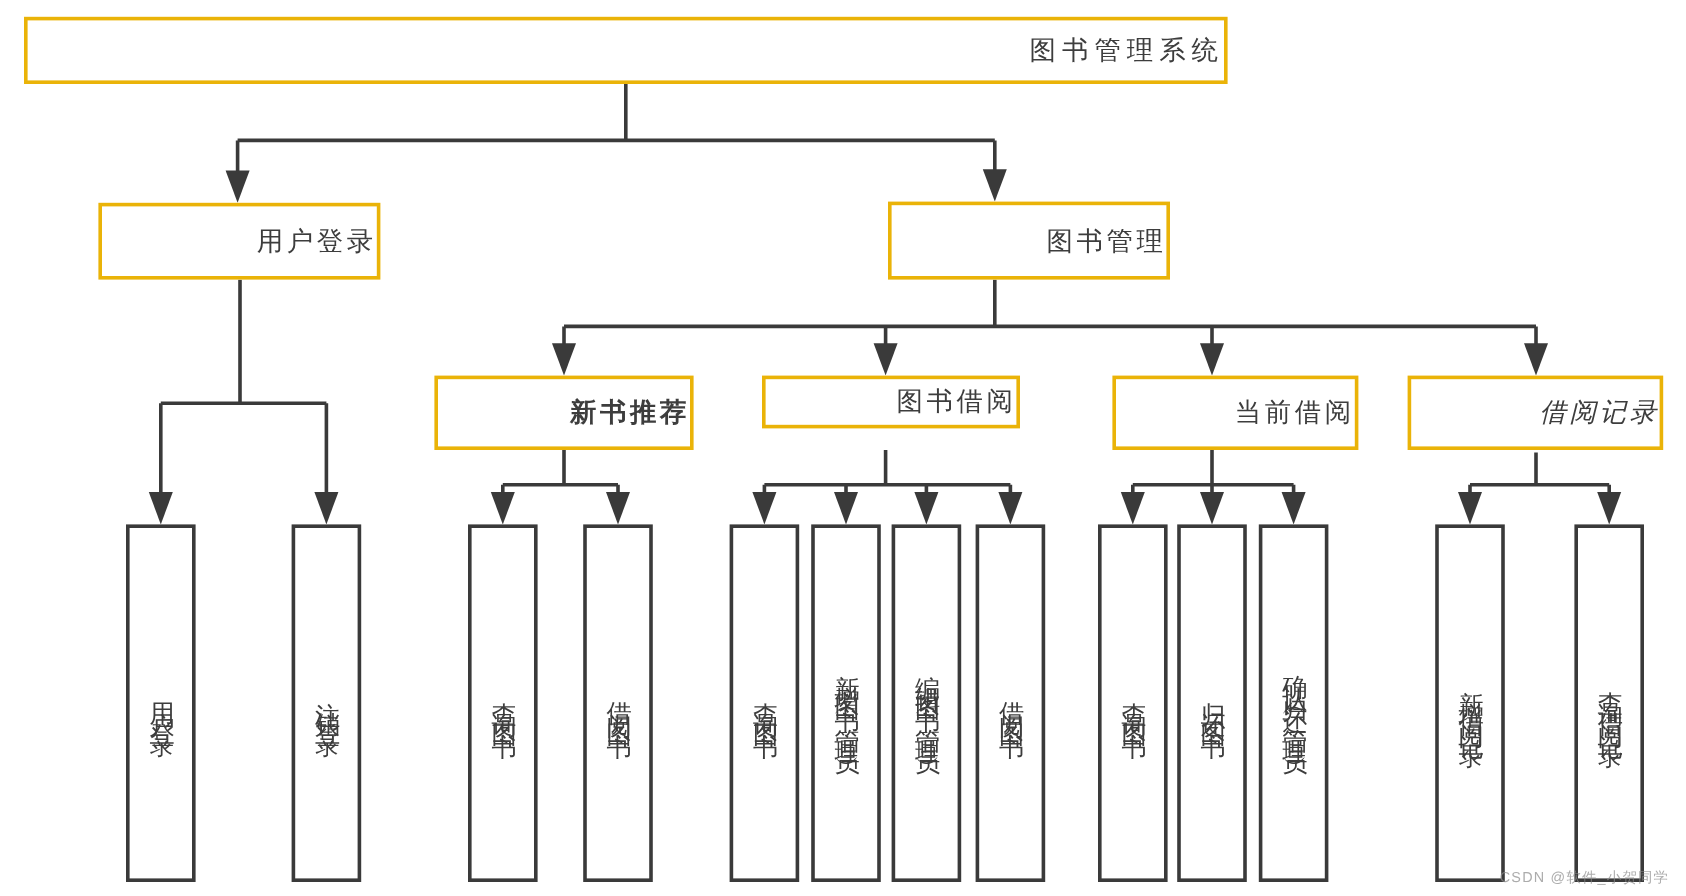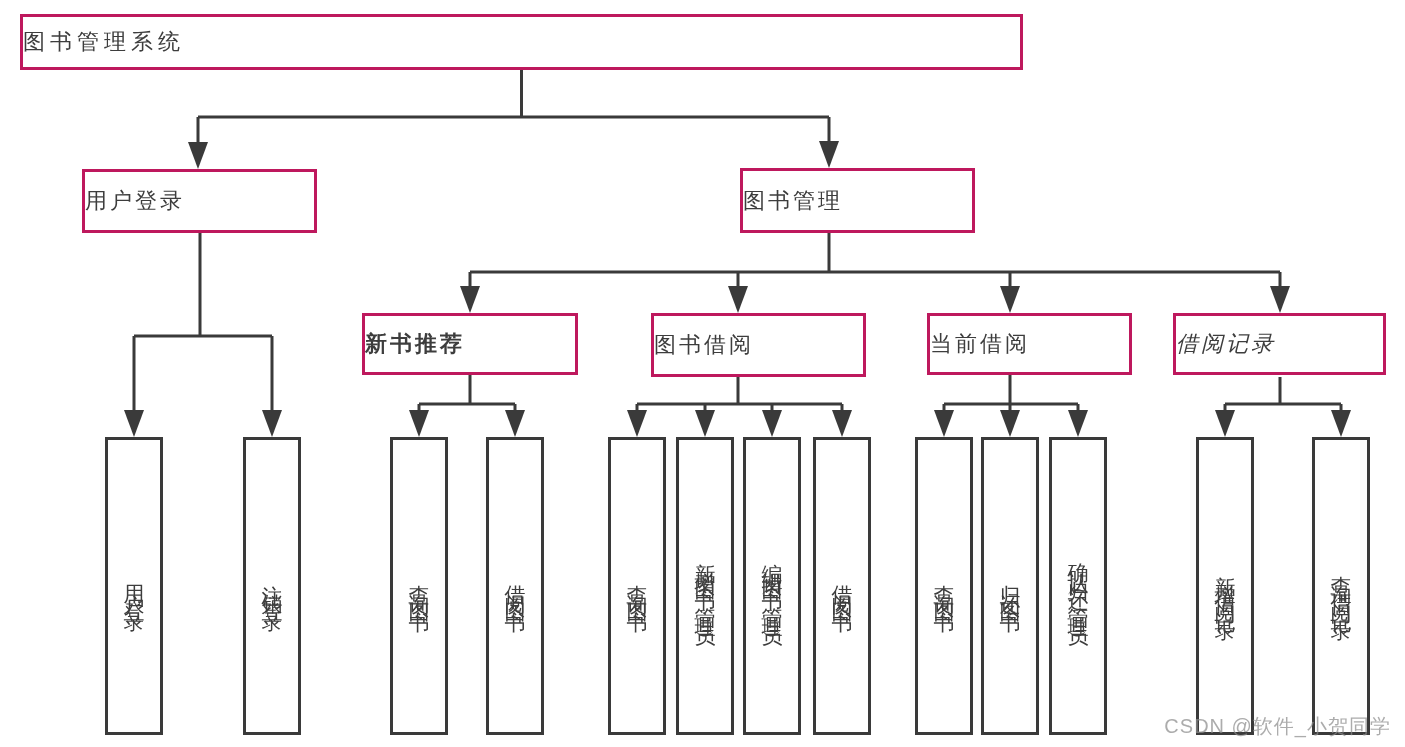--- a/index.html
+++ b/index.html
@@ -18,25 +18,25 @@
   .connectors {
     position: absolute;
     left: 0;
     top: 0;
     width: 1405px;
     height: 747px;
   }
   .hbox {
     position: absolute;
     box-sizing: border-box;
-    border: 3px solid #be185d;
+    border: 3px solid #eab308;
     background: #ffffff;
     display: flex;
     align-items: center;
-    justify-content: flex-start;
+    justify-content: flex-end;
   }
   .hlabel {
     font-size: 22px;
     letter-spacing: 3px;
     color: #3d3d3d;
     white-space: nowrap;
   }
   .vbox {
     position: absolute;
     top: 437px;
@@ -54,21 +54,21 @@
     text-orientation: mixed;
     font-size: 21px;
     letter-spacing: 9px;
     color: #3d3d3d;
     white-space: nowrap;
   }
   .watermark {
     position: absolute;
     right: 14px;
     bottom: 7px;
-    font-size: 20px;
+    font-size: 12px;
     color: rgba(140, 140, 140, 0.72);
     letter-spacing: 1px;
     z-index: 5;
     white-space: nowrap;
   }
 </style>
 </head>
 <body>
 
 <div class="canvas">
@@ -120,21 +120,21 @@
   <div class="hbox" style="left:82px; top:169px; width:235px; height:64px;">
     <span class="hlabel">用户登录</span>
   </div>
   <div class="hbox" style="left:712px; top:168px; width:235px; height:65px;margin-left:28px;">
     <span class="hlabel">图书管理</span>
   </div>
 
   <div class="hbox" style="left:362px; top:313px; width:216px; height:62px;font-weight:bold;">
     <span class="hlabel">新书推荐</span>
   </div>
-  <div class="hbox" style="left:651px; top:313px; width:215px; height:64px;">
+  <div class="hbox" style="left:635px; top:313px; width:215px; height:44px;">
     <span class="hlabel">图书借阅</span>
   </div>
   <div class="hbox" style="left:927px; top:313px; width:205px; height:62px;font-family:Liberation Serif, serif;">
     <span class="hlabel">当前借阅</span>
   </div>
   <div class="hbox" style="left:1173px; top:313px; width:213px; height:62px;font-style:italic;">
     <span class="hlabel">借阅记录</span>
   </div>
 
   <div class="vbox" style="left:105px;">

